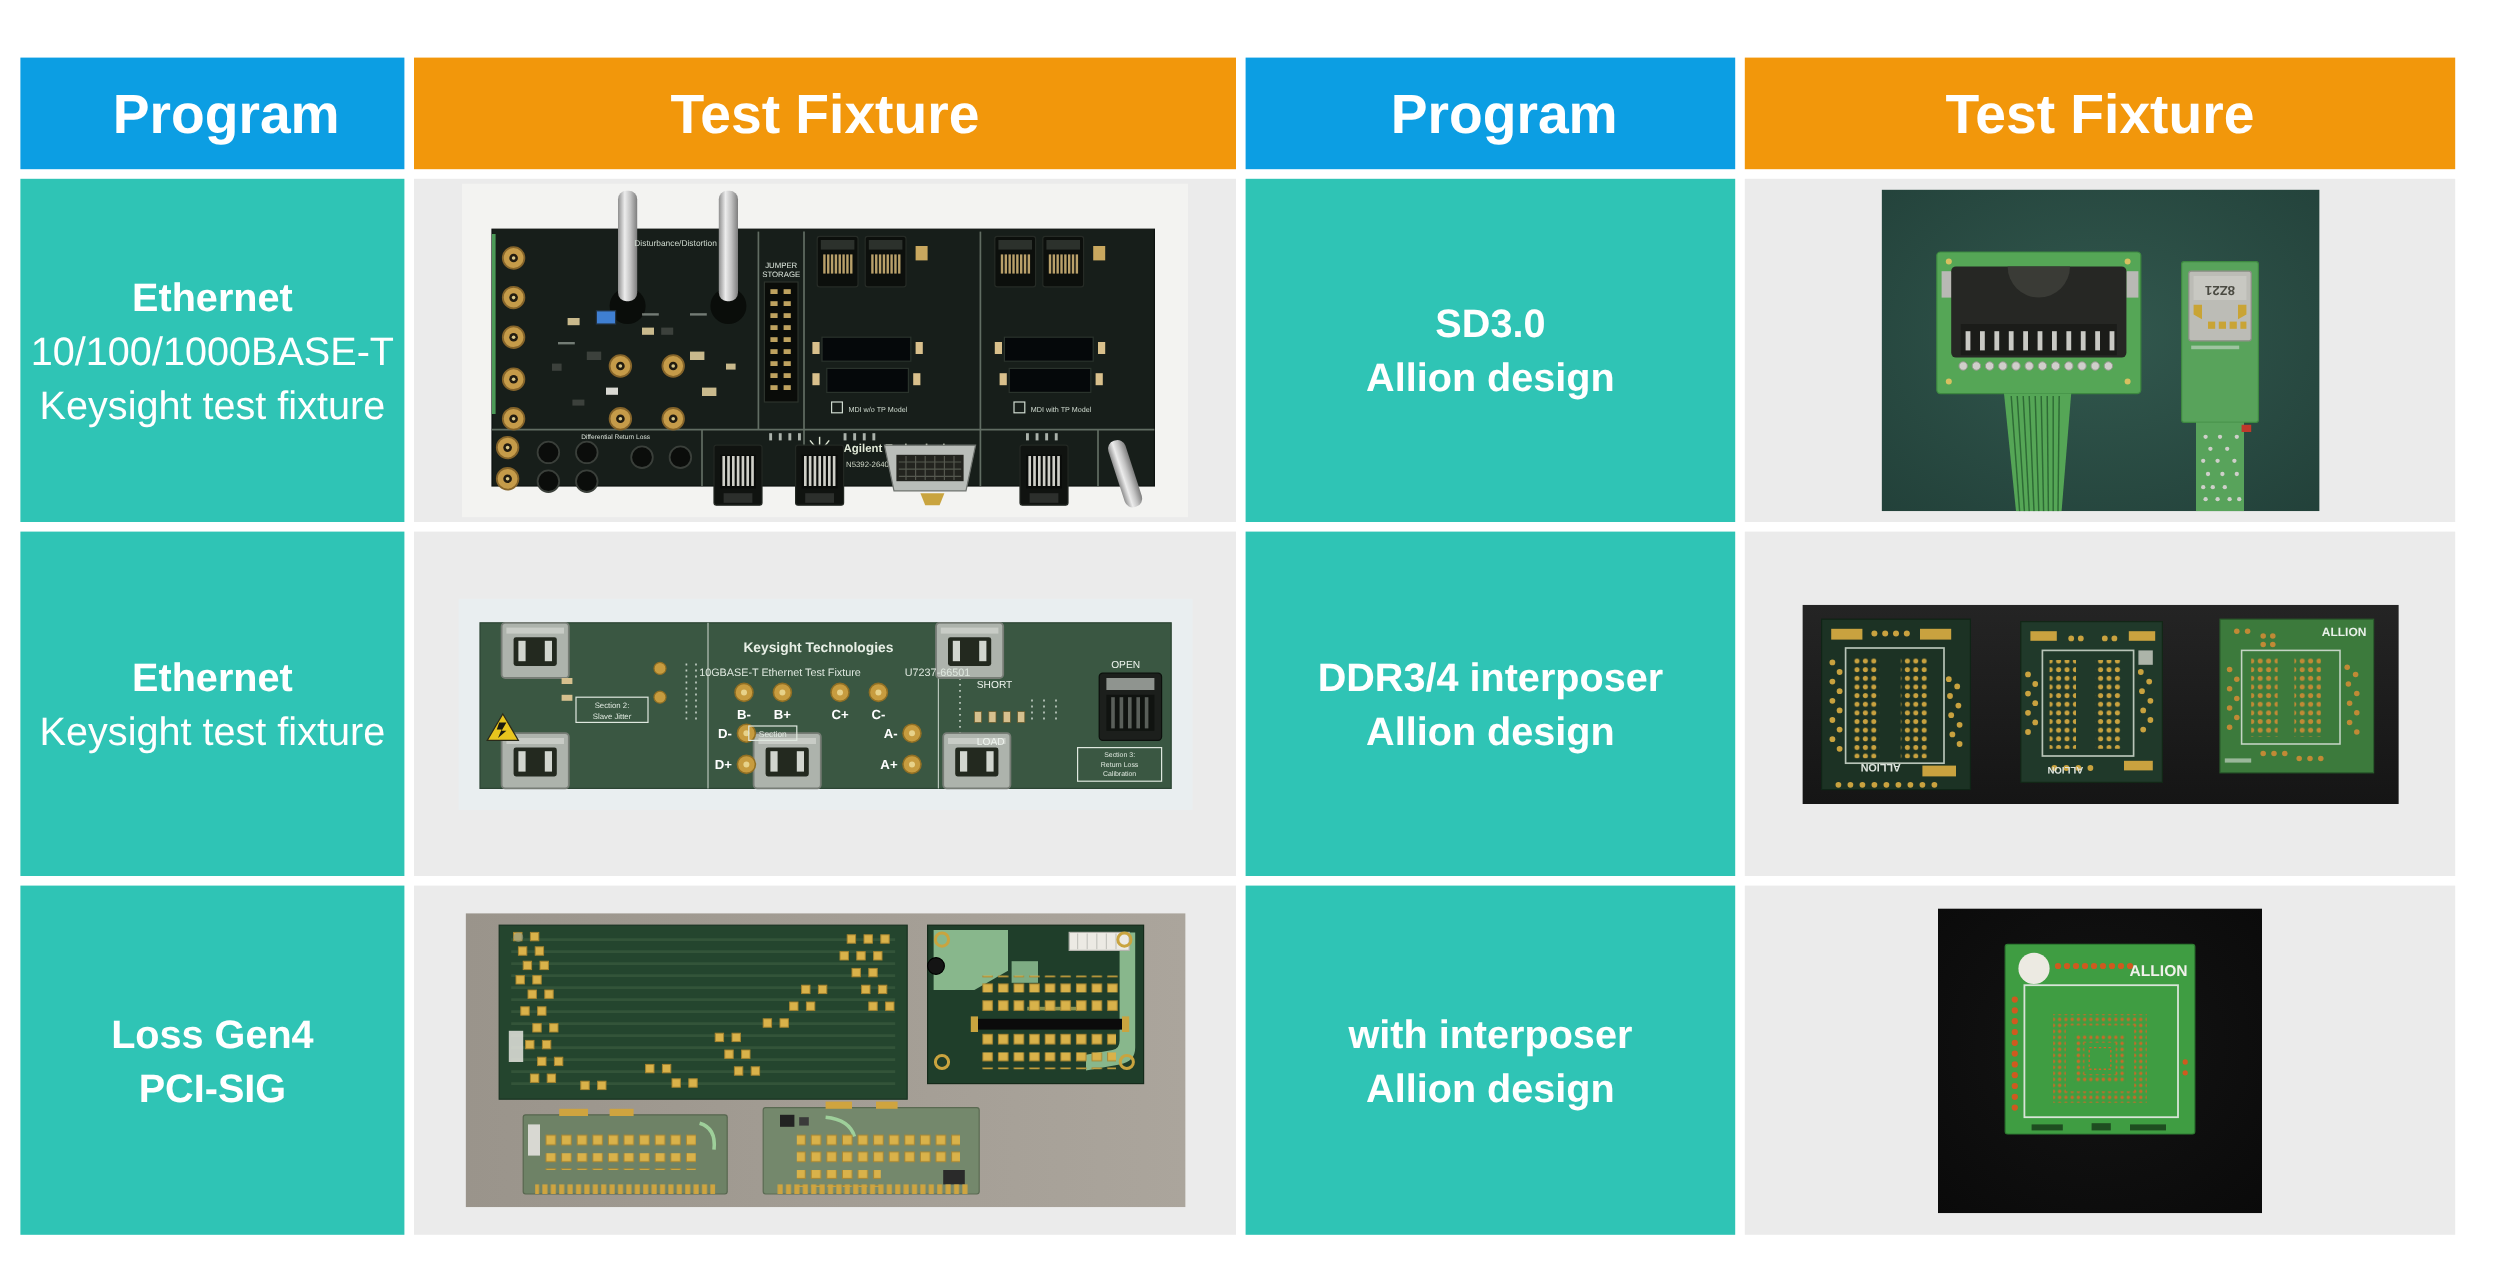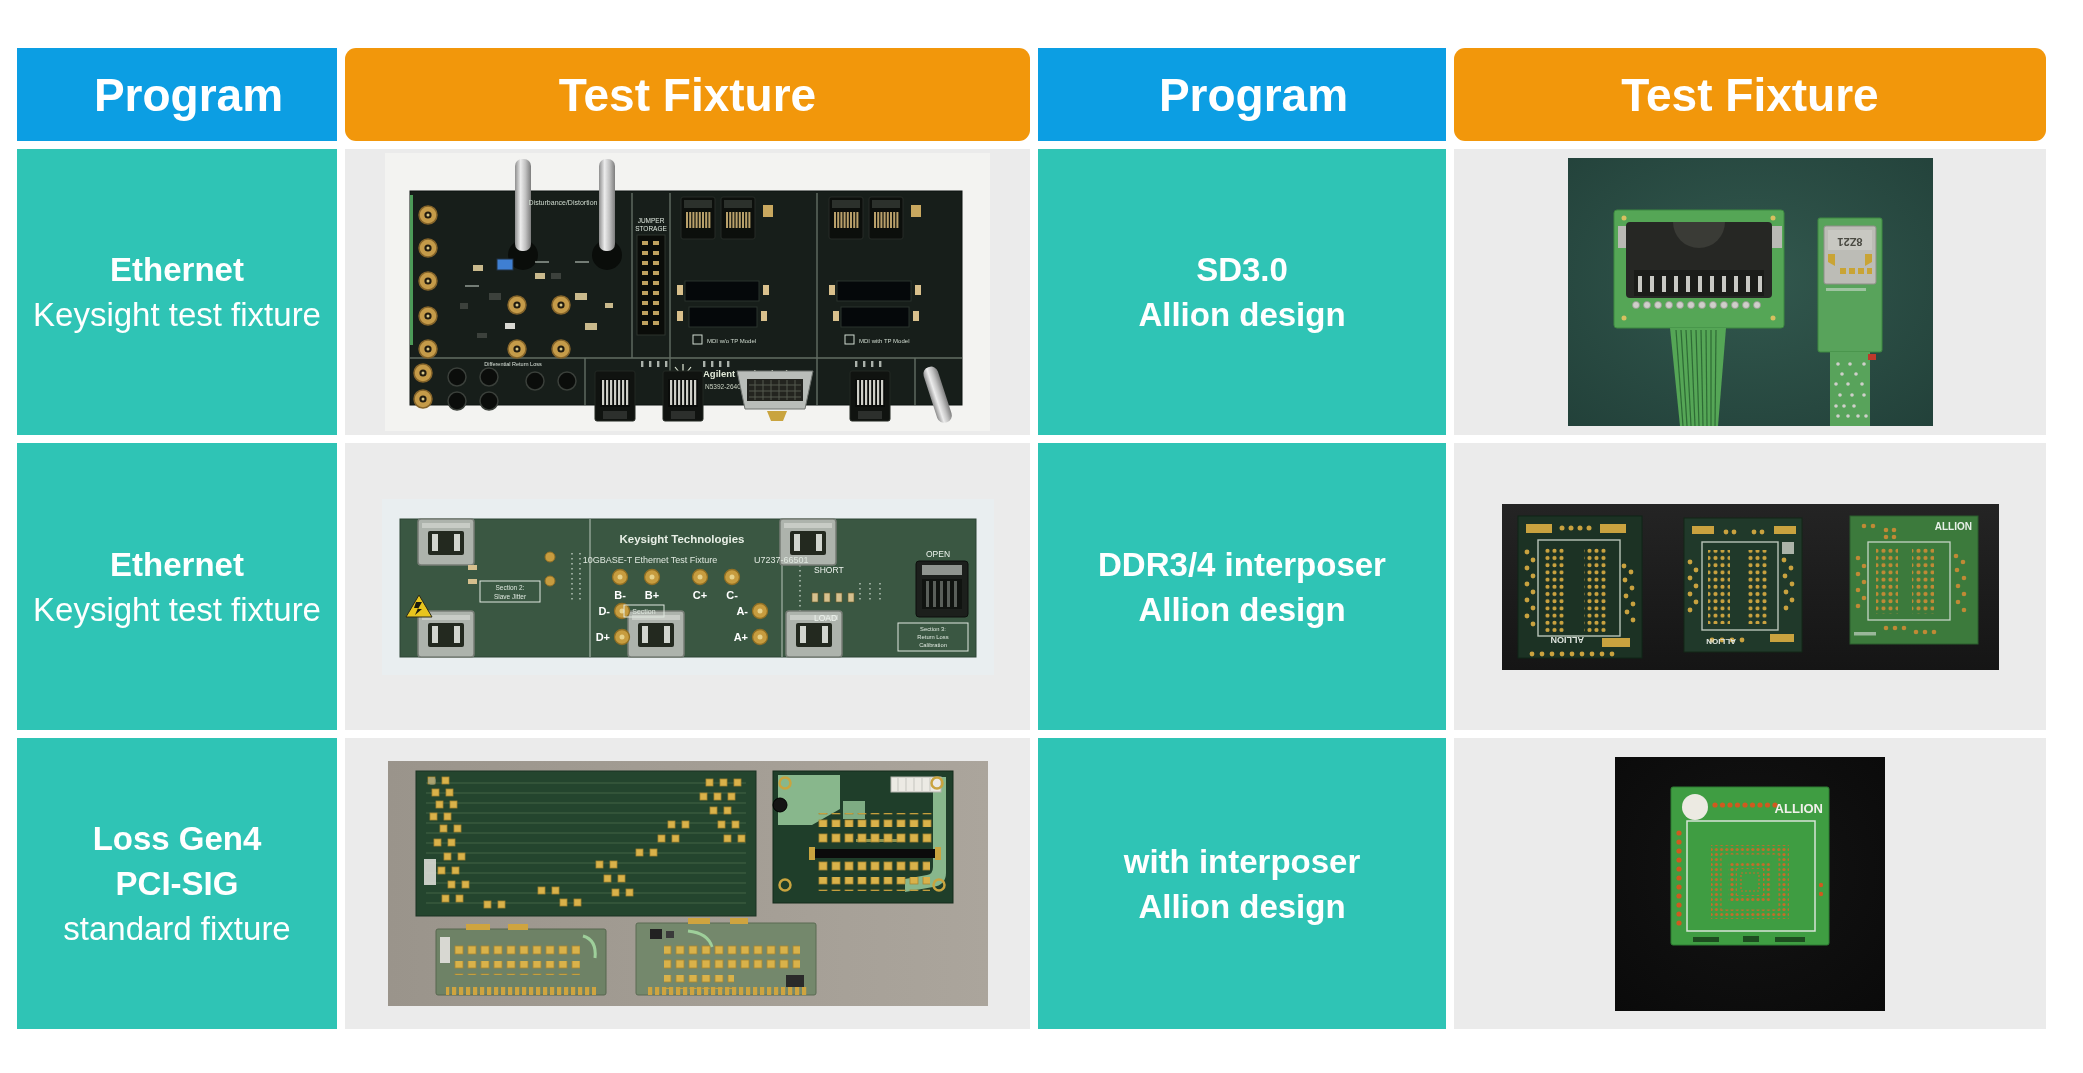--- a/index.html
+++ b/index.html
@@ -6,21 +6,21 @@
   body{width:2083px;height:1073px;overflow:hidden;font-family:"Liberation Sans",sans-serif;position:relative;}
   .grid{
     position:absolute;left:17px;top:48px;
     display:grid;
     grid-template-columns:320px 685px 408px 592px;
     grid-template-rows:93px 286px 287px 291px;
     gap:8px;
   }
   .hdr{display:flex;align-items:center;justify-content:center;color:#fff;font-size:46px;font-weight:bold;}
   .hdr.blue{background:#0c9ee3;padding-left:23px;}
-  .hdr.orange{background:#f2970b;border-radius:11px;}
+  .hdr.orange{background:#f2970b;}
   .prog{background:#2fc4b5;color:#fff;display:flex;flex-direction:column;align-items:center;justify-content:center;text-align:center;}
   .prog .line{font-size:33px;line-height:45px;}
   .prog .line.bold{font-weight:bold;}
   .photo{background:#ebebeb;display:flex;align-items:center;justify-content:center;}
   .photo svg{display:block;}
   text{font-family:"Liberation Sans",sans-serif;}
 </style>
 </head>
 <body>
 
@@ -34,20 +34,21 @@
   </div>
   <div class="hdr blue">
     <span>Program</span>
   </div>
   <div class="hdr orange">
     <span>Test Fixture</span>
   </div>
 
   <div class="prog">
     <div class="line bold">Ethernet</div>
+    <div class="line">10/100/1000BASE-T</div>
     <div class="line">Keysight test fixture</div>
   </div>
 
   <div class="photo">
 
     <svg width="605" height="278" viewBox="0 0 605 278">
       <defs>
         <linearGradient id="met1" x1="0" y1="0" x2="1" y2="0">
           <stop offset="0" stop-color="#8e8e8e"></stop>
             <stop offset="0.35" stop-color="#ececec"></stop>
@@ -596,21 +597,20 @@
             <circle cx="432" cy="128" r="2.3"></circle>
         </g>
         <rect x="352" y="128" width="22" height="3.5" fill="#d8e0d8" opacity="0.6"></rect>
       </g>
     </svg>
   </div>
 
   <div class="prog">
     <div class="line bold">Loss Gen4</div>
     <div class="line bold">PCI-SIG</div>
-    <div class="line">standard fixture</div>
   </div>
 
   <div class="photo">
 
     <svg width="600" height="245" viewBox="0 0 600 245">
       <defs>
         <linearGradient id="g3bg" x1="0" y1="0" x2="1" y2="0">
           <stop offset="0" stop-color="#9a948b"></stop>
             <stop offset="1" stop-color="#aba59c"></stop>
         </linearGradient>

